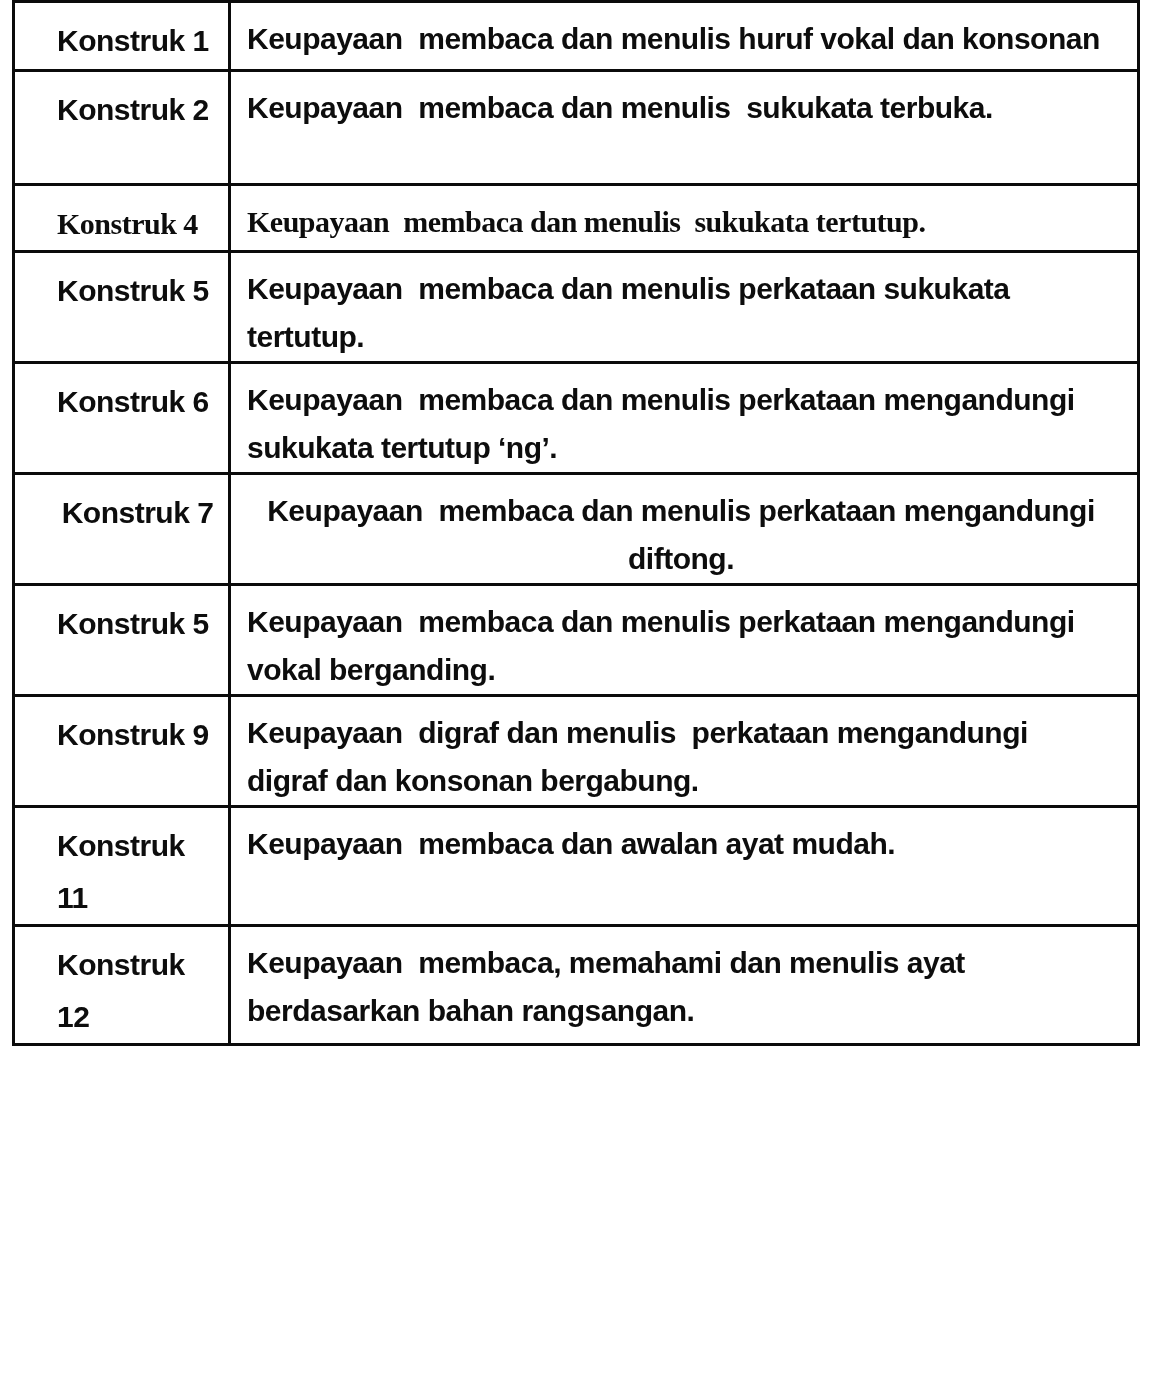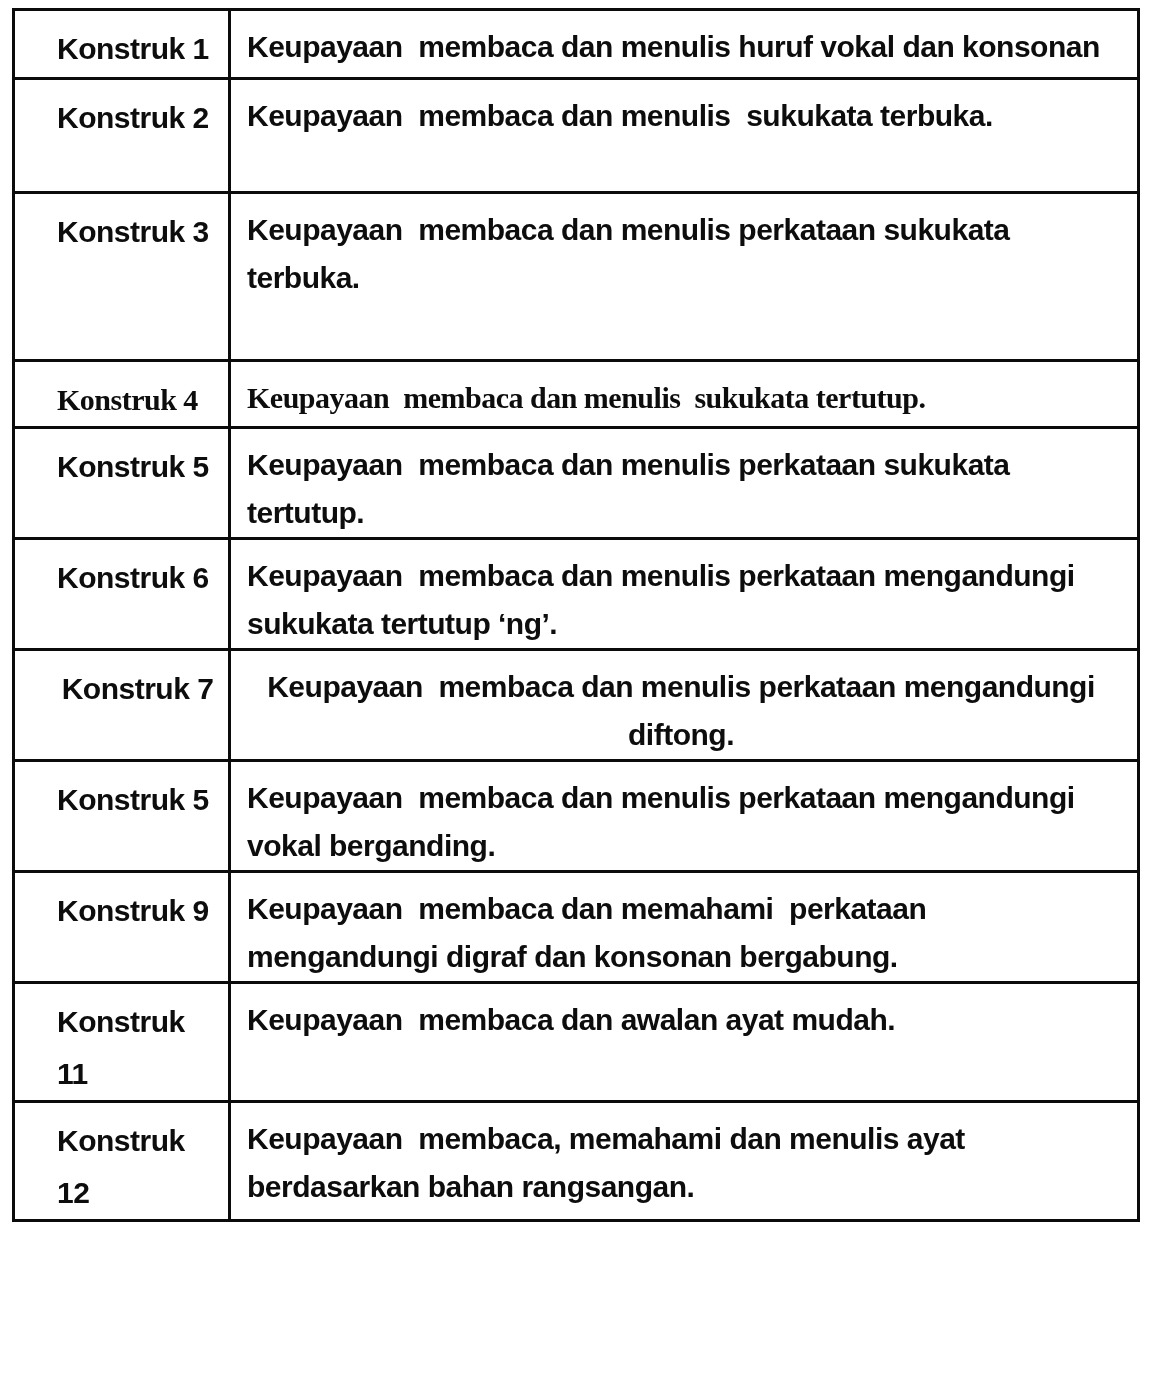--- a/index.html
+++ b/index.html
@@ -11,21 +11,21 @@
     position: relative;
     width: 1149px;
     height: 1387px;
     background: #ffffff;
     overflow: hidden;
     font-family: "Liberation Sans", "DejaVu Sans", sans-serif;
   }
   table.konstruk {
     position: absolute;
     left: 12px;
-    top: 8px;
+    top: 0;
     border-collapse: collapse;
     table-layout: fixed;
     width: 1125px;
   }
   table.konstruk col.c-label { width: 216px; }
   table.konstruk col.c-desc  { width: 909px; }
   table.konstruk td {
     border: 3px solid #0b0b0b;
     vertical-align: top;
     font-weight: 700;
@@ -68,24 +68,20 @@
     </colgroup>
     <tbody>
       <tr class="r1">
         <td class="cell-label">Konstruk 1</td>
         <td class="cell-desc">Keupayaan  membaca dan menulis huruf vokal dan konsonan</td>
       </tr>
       <tr class="r2">
         <td class="cell-label">Konstruk 2</td>
         <td class="cell-desc">Keupayaan  membaca dan menulis  sukukata terbuka.</td>
       </tr>
-      <tr class="r3">
-        <td class="cell-label">Konstruk 3</td>
-        <td class="cell-desc">Keupayaan  membaca dan menulis perkataan sukukata terbuka.</td>
-      </tr>
       <tr class="r4">
         <td class="cell-label">Konstruk 4</td>
         <td class="cell-desc">Keupayaan  membaca dan menulis  sukukata tertutup.</td>
       </tr>
       <tr class="r5">
         <td class="cell-label">Konstruk 5</td>
         <td class="cell-desc">Keupayaan  membaca dan menulis perkataan sukukata tertutup.</td>
       </tr>
       <tr class="r6">
         <td class="cell-label">Konstruk 6</td>
@@ -94,21 +90,21 @@
       <tr class="r7">
         <td class="cell-label">Konstruk 7</td>
         <td class="cell-desc">Keupayaan  membaca dan menulis perkataan mengandungi diftong.</td>
       </tr>
       <tr class="r8">
         <td class="cell-label">Konstruk 5</td>
         <td class="cell-desc">Keupayaan  membaca dan menulis perkataan mengandungi vokal berganding.</td>
       </tr>
       <tr class="r9">
         <td class="cell-label">Konstruk 9</td>
-        <td class="cell-desc">Keupayaan  membaca dan memahami  perkataan mengandungi digraf dan konsonan bergabung.</td>
+        <td class="cell-desc">Keupayaan  digraf dan menulis  perkataan mengandungi digraf dan konsonan bergabung.</td>
       </tr>
       <tr class="r11">
         <td class="cell-label">Konstruk 11</td>
         <td class="cell-desc">Keupayaan  membaca dan awalan ayat mudah.</td>
       </tr>
       <tr class="r12">
         <td class="cell-label">Konstruk 12</td>
         <td class="cell-desc">Keupayaan  membaca, memahami dan menulis ayat berdasarkan bahan rangsangan.</td>
       </tr>
     </tbody>

